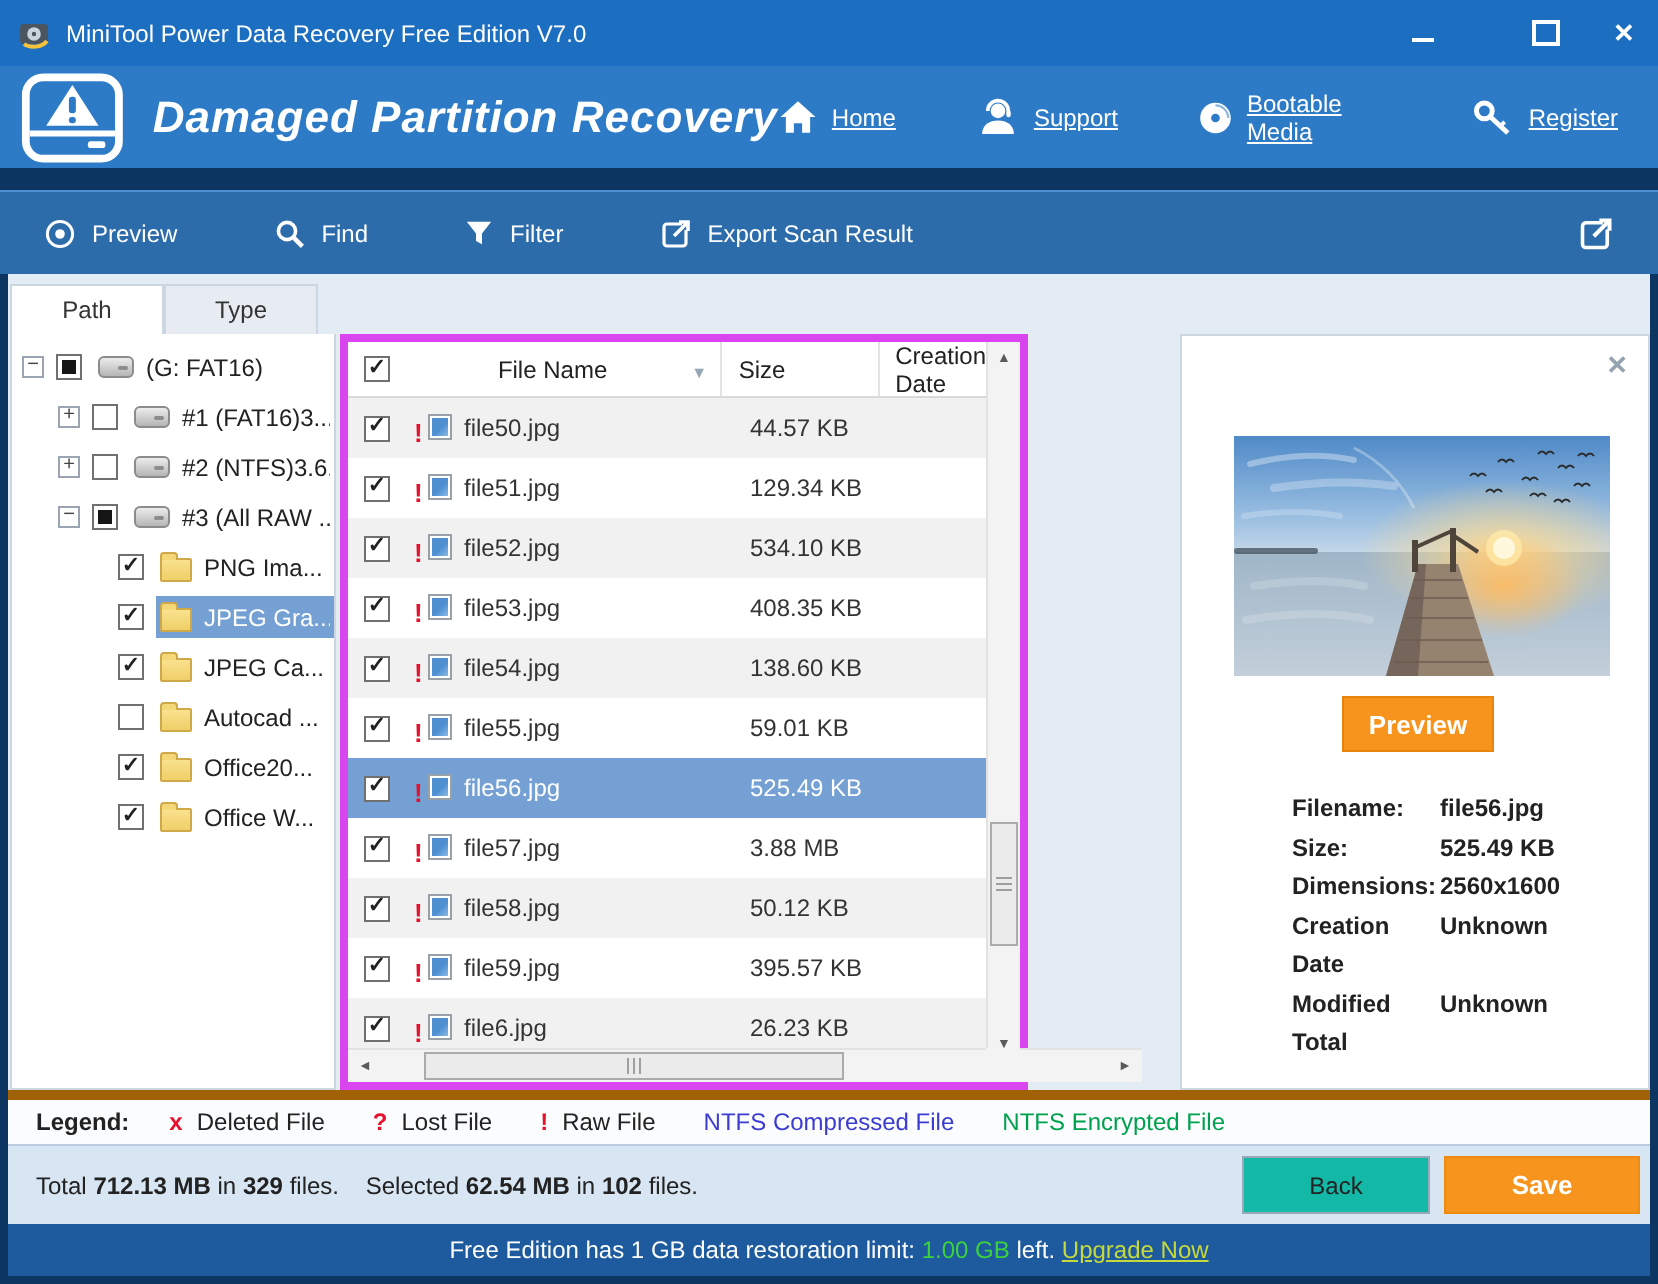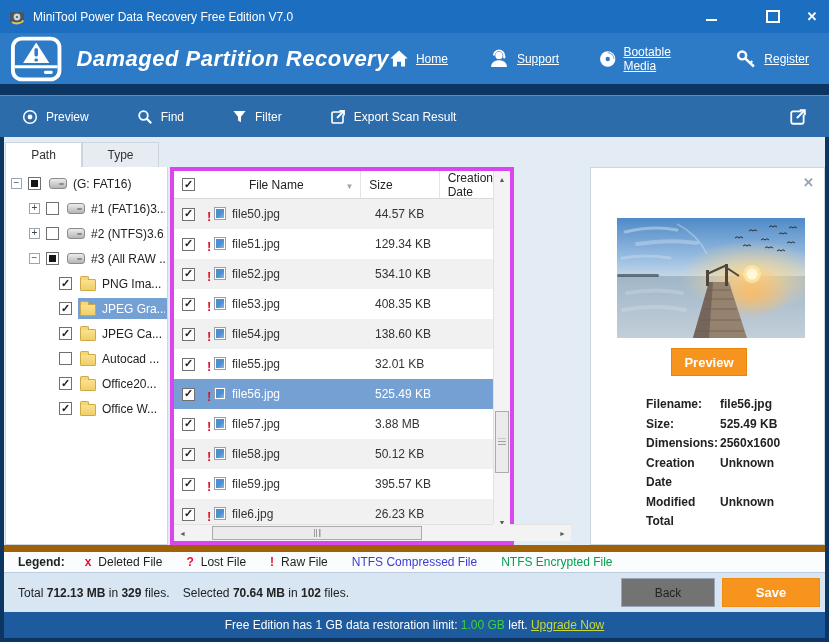--- a/index.html
+++ b/index.html
@@ -113,33 +113,33 @@
   .pclose::after { content:"✕"; }
   .pimg { position:absolute; left:26px; top:50px; width:188px; height:120px; overflow:hidden; }
   .pbtn { position:absolute; left:80px; top:180px; width:76px; height:28px; background:#f7941d; border:1px solid #e8860b;
     color:#fff; font-size:13px; font-weight:bold; display:flex; align-items:center; justify-content:center; cursor:pointer; }
   .pdetails { position:absolute; left:55px; top:227px;font-weight:bold; }
   .drow { display:flex; font-size:12px; color:#222; line-height:19.5px; }
   .dlabel { width:74px; }
 
   
   .legend { position:absolute; left:4px; right:4px; top:545px; height:27px; background:#fbfcfe;
-    border-top:7px solid #a16207; display:flex; align-items:center; padding-left:14px; font-size:12px; color:#222; }
+    border-top:5px solid #a16207; display:flex; align-items:center; padding-left:14px; font-size:12px; color:#222; }
   .legend .ltitle { font-weight:bold; margin-right:20px; }
   .litem { display:flex; align-items:center; margin-right:24px; }
   .lsym { color:#e8112d; font-weight:bold; margin-right:7px; font-size:12px; }
   .litem.compressed .llabel { color:#3b3bd1; }
   .litem.encrypted .llabel { color:#00a14e; }
 
   
   .statusbar { position:absolute; left:4px; right:4px; top:572px; height:40px; background:#d8e5f2; border-top:1px solid #bccde0; }
   .status-text { position:absolute; left:14px; top:13px; font-size:12px; color:#222; }
   .status-text .b { font-weight:bold; }
   .status-text .sel-start { margin-left:10px; }
-  .btn-back { position:absolute; left:617px; top:5px; width:94px; height:29px; background:#737373; border:1px solid #98a8b8;
+  .btn-back { position:absolute; left:617px; top:5px; width:94px; height:29px; background:#14b8a6; border:1px solid #98a8b8;
     color:#222; font-size:12px; display:flex; align-items:center; justify-content:center; cursor:pointer; }
   .btn-save { position:absolute; left:718px; top:5px; width:98px; height:29px; background:#f7941d; border:1px solid #ef8c10;
     color:#fff; font-size:13px; font-weight:bold; display:flex; align-items:center; justify-content:center; cursor:pointer; }
 
   
   .footerbar { position:absolute; left:4px; right:4px; top:612px; height:26px; background:#1d5a9e;
     display:flex; align-items:center; justify-content:center; font-size:12px; color:#fff; white-space:pre; }
   .footerbar .green { color:#3cd23c; }
   .footerbar .link { color:#c6d93c; text-decoration:underline; cursor:pointer; }
 </style>
@@ -374,21 +374,21 @@
         </span>
       <span class="fname">file54.jpg</span>
       <span class="fsize">138.60 KB</span>
     </div>
     <div class="frow">
       <span class="cb checked"></span>
       <span class="fic">
           <span class="pic"></span>
         </span>
       <span class="fname">file55.jpg</span>
-      <span class="fsize">32.01 KB</span>
+      <span class="fsize">59.01 KB</span>
     </div>
     <div class="frow selected">
       <span class="cb checked"></span>
       <span class="fic">
           <span class="pic"></span>
         </span>
       <span class="fname">file56.jpg</span>
       <span class="fsize">525.49 KB</span>
     </div>
     <div class="frow">
@@ -547,21 +547,21 @@
 </div>
 
 <div class="statusbar">
   <div class="status-text">
     <span>Total</span>
     <span class="b">712.13 MB</span>
     <span>in</span>
     <span class="b">329</span>
     <span>files.</span>
     <span class="sel-start">Selected</span>
-    <span class="b">70.64 MB</span>
+    <span class="b">62.54 MB</span>
     <span>in</span>
     <span class="b">102</span>
     <span>files.</span>
   </div>
   <div class="btn-back">Back</div>
   <div class="btn-save">Save</div>
 </div>
 
 <div class="footerbar">
   <span>Free Edition has 1 GB data restoration limit:</span><span> </span>

